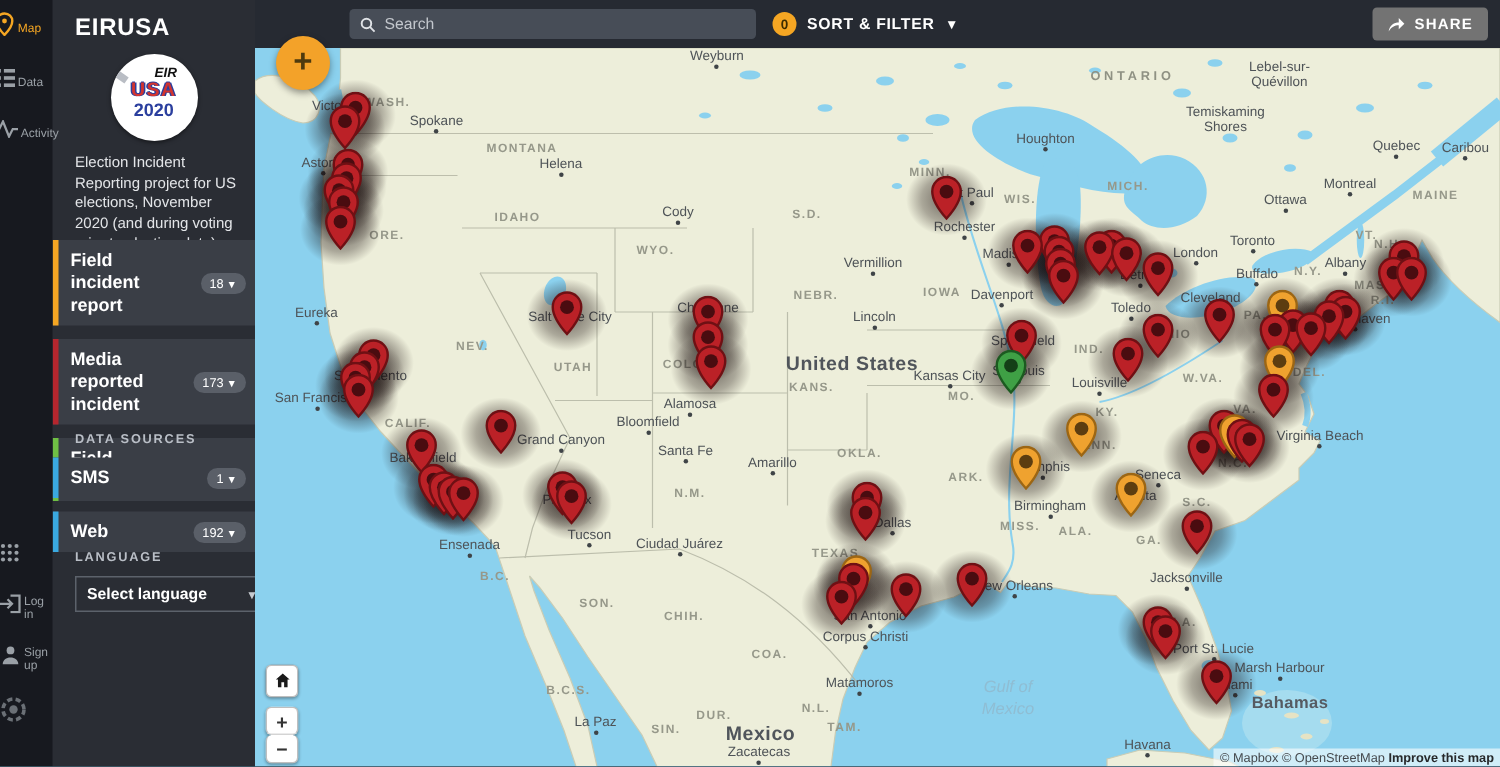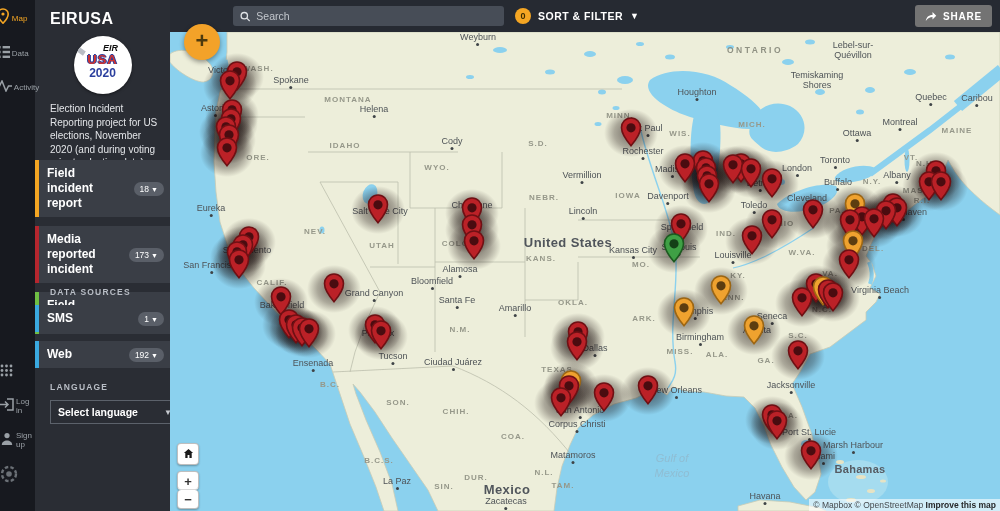--- a/index.html
+++ b/index.html
@@ -21,21 +21,21 @@
 .logo .l3{font-size:12px;font-weight:bold;color:#2b3f9e;line-height:1.2}
 .panel-desc{position:absolute;left:15px;top:102px;width:108px;color:#e3e5e8;font-size:10px;line-height:1.35}
 .cats{position:absolute;left:0;top:160px;width:135px}
 .cat-row{position:relative;background:#3a3e46;margin-bottom:9px;padding:6px 6px 6px 12px;display:flex;align-items:center;justify-content:space-between;cursor:pointer;min-height:26px}
 .cat-row .bar{position:absolute;left:0;top:0;bottom:0;width:4px}
 .cat-row .cl{color:#fff;font-size:12px;font-weight:bold;line-height:1.25;max-width:72px}
 .badge{background:#5a5f68;color:#fff;font-size:8.5px;border-radius:9px;padding:2px 6px;white-space:nowrap;flex-shrink:0}
 .badge .chev{font-size:7px;margin-left:2px}
 .sect{color:#b9bec6;font-size:8.5px;font-weight:bold;letter-spacing:1.2px;margin:0 0 8px 15px}
 .srcs-wrap{position:absolute;left:0;top:287px;width:135px}
-.lang-wrap{position:absolute;left:0;top:382px;width:160px}
+.lang-wrap{position:absolute;left:0;top:366px;width:160px}
 .lang-box{margin:0 15px;border:1px solid #5c626b;padding:5px 7px;display:flex;justify-content:space-between;align-items:center;color:#fff;font-size:10.5px;font-weight:bold;cursor:pointer}
 .lang-box .chev{color:#c6cad0;font-size:8px}
 
 .topbar{position:absolute;left:170px;top:0;width:830px;height:32px;background:#262a32;z-index:20}
 .search{position:absolute;left:63px;top:6px;width:271px;height:20px;background:#474d57;border-radius:3px;display:flex;align-items:center;padding:0 7px;gap:6px}
 .search input{background:transparent;border:0;outline:0;color:#e8eaed;font-size:10.5px;width:100%;font-family:"Liberation Sans",sans-serif}
 .search input::placeholder{color:#c3c7cd}
 .filter{position:absolute;left:345px;top:4px;height:24px;display:flex;align-items:center;gap:7px;cursor:pointer}
 .fcount{width:16px;height:16px;border-radius:50%;background:#f5a623;color:#3c2c00;font-size:9px;font-weight:bold;display:flex;align-items:center;justify-content:center}
 .flabel{color:#fff;font-size:10.5px;font-weight:bold;letter-spacing:.5px}

